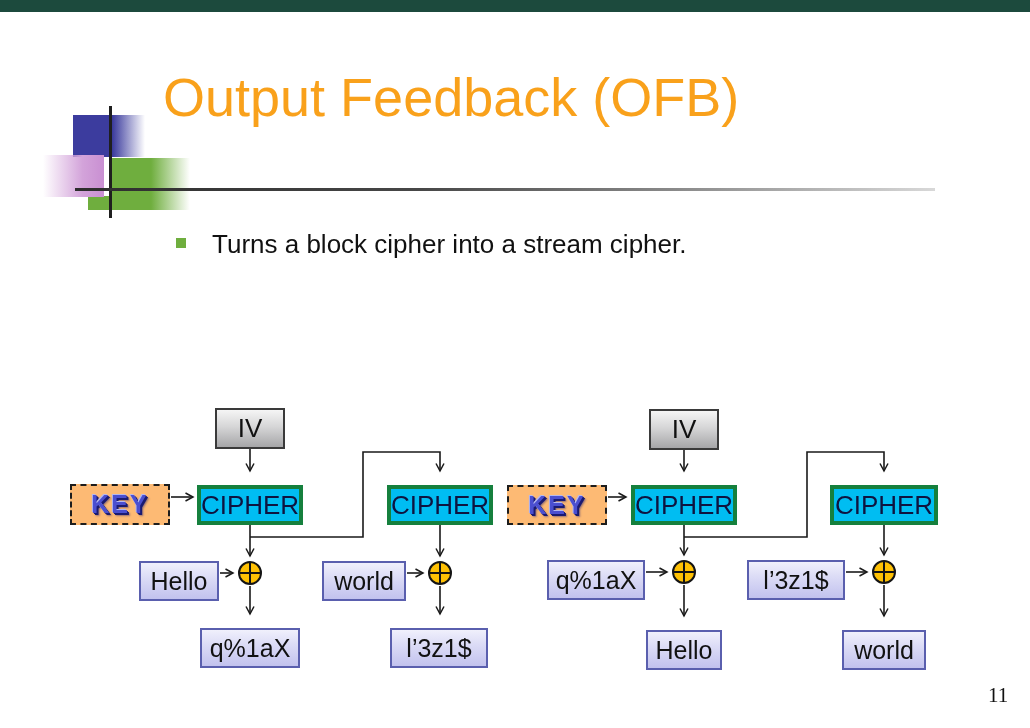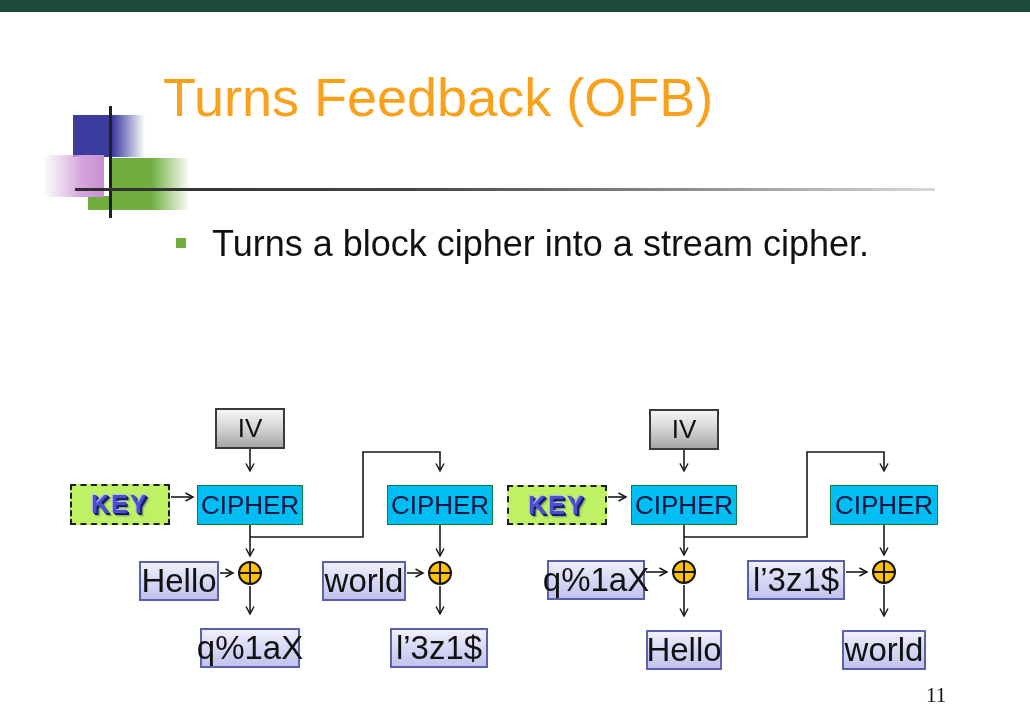--- a/index.html
+++ b/index.html
@@ -20,51 +20,51 @@
   .sq-green-tab{left:88px;top:196px;width:26px;height:14px;background:#6fae3e;z-index:2;}
   .vline{position:absolute;left:109px;top:106px;width:3px;height:112px;background:#1f1f1f;z-index:5;}
   .rule{position:absolute;left:75px;top:188px;width:860px;height:3px;z-index:5;
     background:linear-gradient(to right,#2d2d2d 0%,#474747 40%,#8f8f8f 72%,#d8d8d8 100%);}
   
   .title{position:absolute;left:163px;top:66px;font-size:54px;letter-spacing:0px;color:#f9a11b;white-space:nowrap;}
   
   .bullets{position:absolute;left:176px;top:222px;width:738px;}
   .bullet-row{display:flex;align-items:flex-start;}
   .bullet-sq{flex:0 0 10px;width:10px;height:10px;background:#6fae3e;margin-top:16px;margin-right:26px;}
-  .bullet-text{font-size:36px;line-height:44px;color:#111111;}
+  .bullet-text{font-size:26px;line-height:44px;color:#111111;}
   
   .dbox{position:absolute;box-sizing:border-box;display:flex;align-items:center;justify-content:center;
     font-size:26px;color:#111;z-index:6;margin-top:8px;}
   .iv{background:linear-gradient(180deg,#f5f5f5 0%,#d6d6d7 45%,#a6a6a8 100%);border:2px solid #3a3a3a;}
-  .cipher{background:#00bdf2;border:1px solid #15803d;color:#0e1440;}
-  .key{background:#bef264;border:2px dashed #1d1d1d;font-weight:bold;letter-spacing:2px;font-size:25px;
+  .cipher{background:#00bdf2;border:4px solid #15803d;color:#0e1440;}
+  .key{background:#fdba74;border:2px dashed #1d1d1d;font-weight:bold;letter-spacing:2px;font-size:25px;
     color:#4b4fd0;text-shadow:-1px -1px 0 #b4b8f0,1px 1px 0 #1b1b72,2px 2px 0 #1b1b72,3px 3px 2px rgba(27,27,114,0.45);}
-  .data{background:linear-gradient(180deg,#f0f0fc 0%,#dcdcf6 40%,#c2c2ee 100%);border:2px solid #5a5fae;font-size:33px;}
+  .data{background:linear-gradient(180deg,#f0f0fc 0%,#dcdcf6 40%,#c2c2ee 100%);border:2px solid #5a5fae;font-size:25px;}
   .xor{position:absolute;box-sizing:border-box;width:24px;height:24px;border-radius:50%;
     background:#ffc104;border:2px solid #141414;z-index:7;}
   .xor::before{content:"";position:absolute;left:-1px;right:-1px;top:50%;height:2px;margin-top:-1px;background:#141414;}
   .xor::after{content:"";position:absolute;top:-1px;bottom:-1px;left:50%;width:2px;margin-left:-1px;background:#141414;}
   .wires{position:absolute;left:0;top:0;z-index:4;}
-  .pagenum{position:absolute;left:926px;top:683px;font-family:"Liberation Serif",serif;font-size:21px;color:#111;}
+  .pagenum{position:absolute;left:988px;top:683px;font-family:"Liberation Serif",serif;font-size:21px;color:#111;}
 </style>
 </head>
 <body>
 
 <div class="slide">
 
   <div class="topbar"></div>
 
   <div class="sq sq-blue"></div>
   <div class="sq sq-green"></div>
   <div class="sq sq-green-tab"></div>
   <div class="sq sq-purple"></div>
   <div class="vline"></div>
   <div class="rule"></div>
 
-  <div class="title">Turns Feedback (OFB)</div>
+  <div class="title">Output Feedback (OFB)</div>
 
   <div class="bullets">
     <div class="bullet-row">
       <span class="bullet-sq"></span>
       <span class="bullet-text">Turns a block cipher into a stream cipher.</span>
     </div>
   </div>
 
   <svg class="wires" width="1030" height="728" viewBox="0 0 1030 728">
     <defs>

